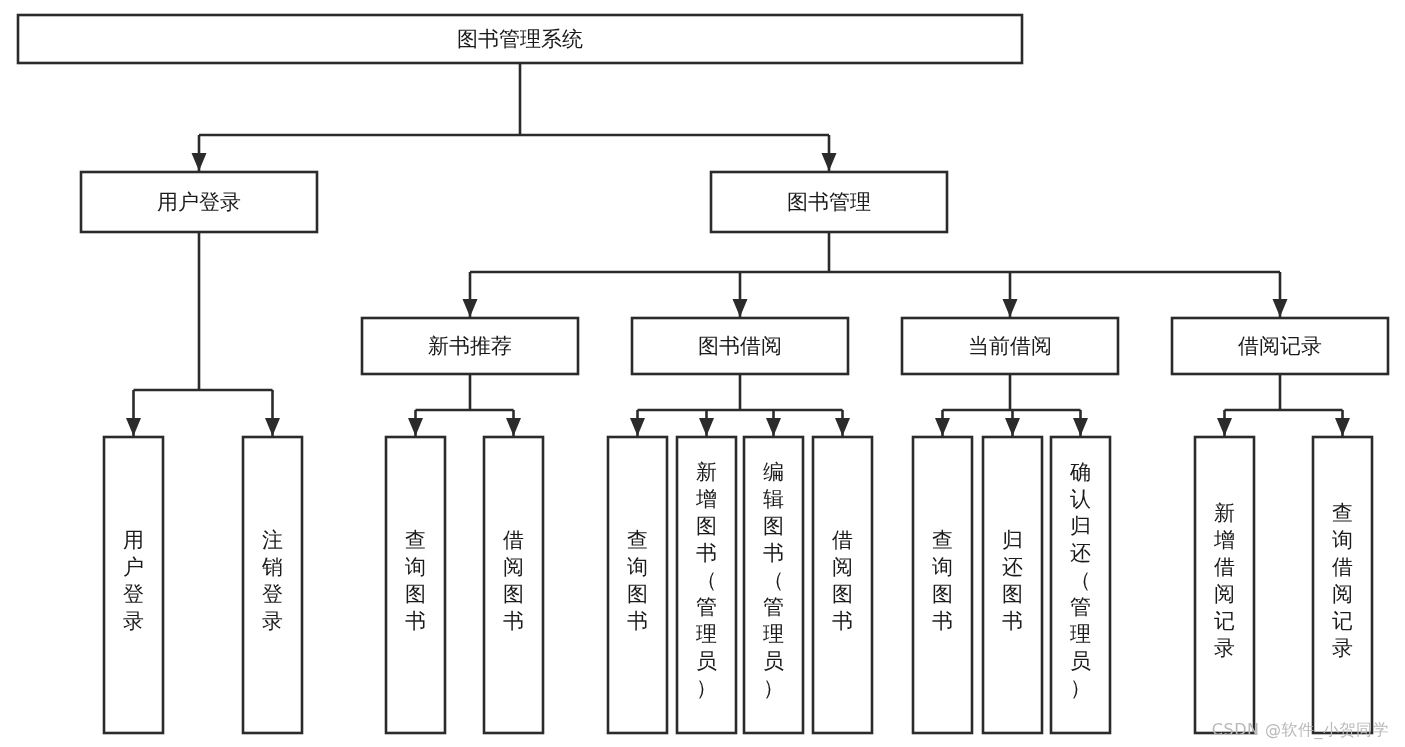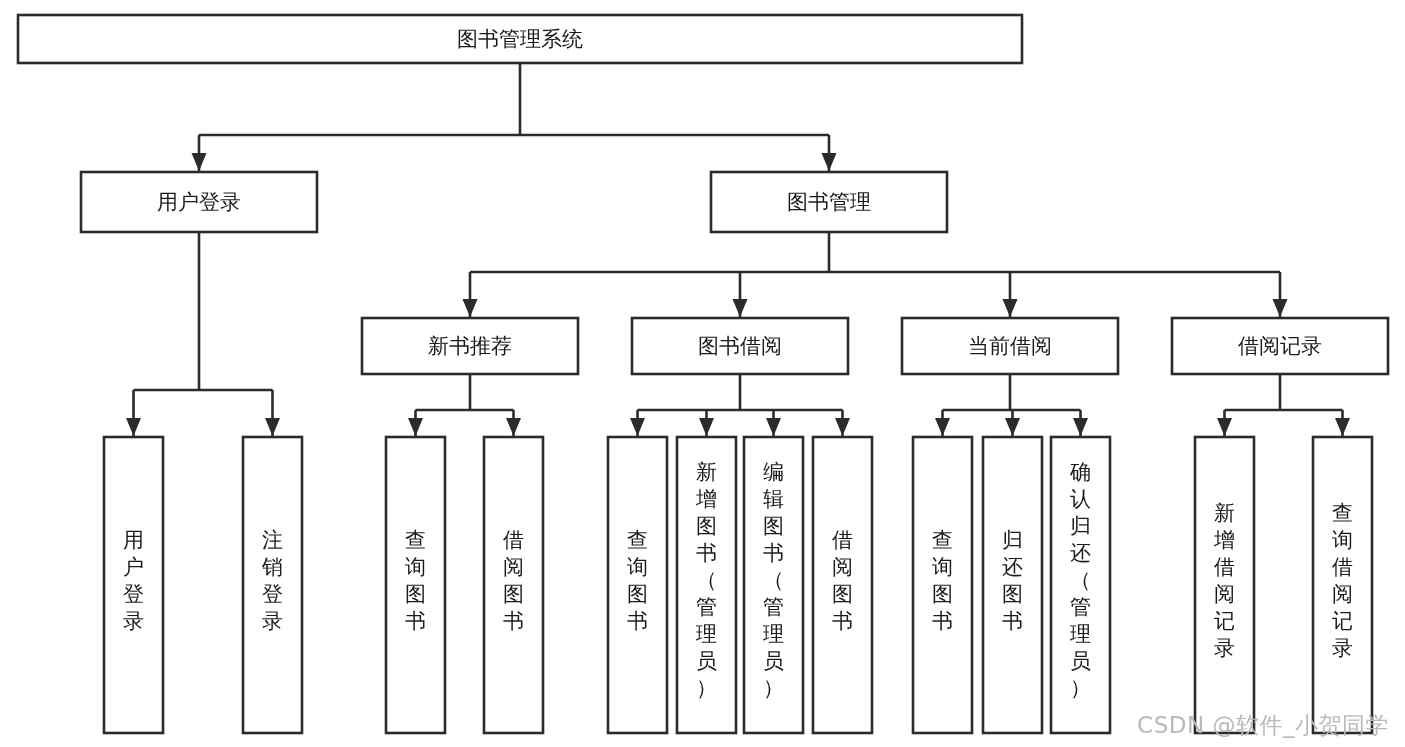--- a/index.html
+++ b/index.html
@@ -53,21 +53,21 @@
     font-family: "DejaVu Sans", "Liberation Sans", sans-serif;
     font-size: 21px;
     fill: #1a1a1a;
     text-anchor: middle;
   }
   .watermark {
     position: absolute;
     right: 16px;
     bottom: 6px;
     font-family: "DejaVu Sans", "Liberation Sans", sans-serif;
-    font-size: 23px;
+    font-size: 16px;
     color: #b9b9b9;
     letter-spacing: 0.5px;
     white-space: nowrap;
     user-select: none;
   }
 </style>
 </head>
 <body>
 
 <div id="diagram-root">

